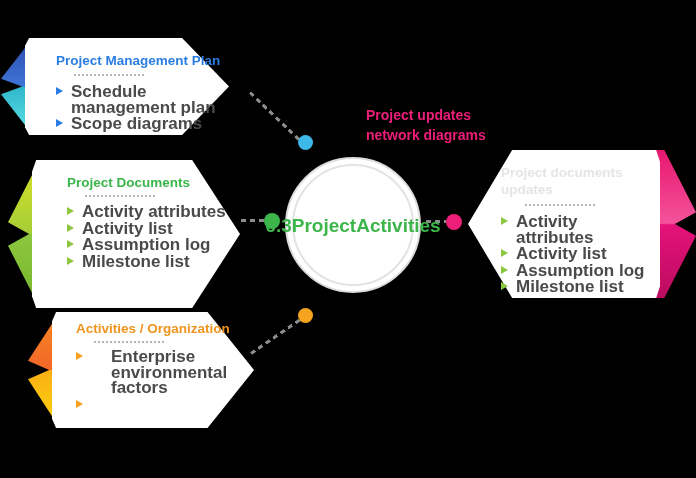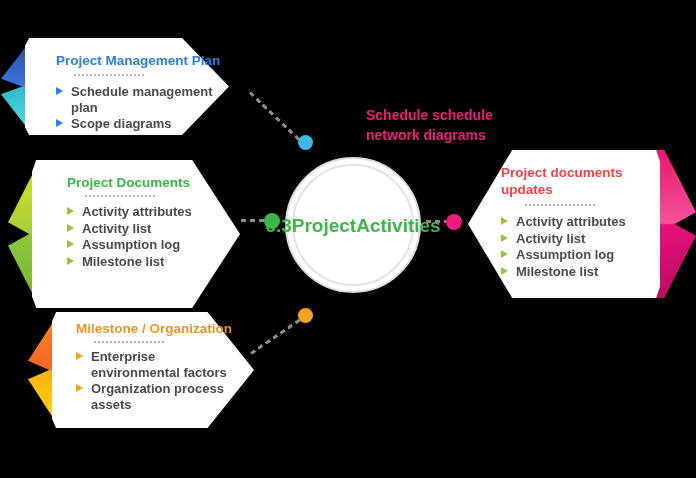--- a/index.html
+++ b/index.html
@@ -17,34 +17,34 @@
   .ribbon-pink  {background:linear-gradient(180deg,#e8176f 0%,#f4539b 49.5%,#e51279 50.5%,#bb0c60 100%);}
 
   .body{position:absolute;top:0;bottom:0;background:#fff;}
   .body-left {left:24px;right:0;
      clip-path:polygon(2% 0,77% 0,100% 50%,77% 100%,2% 100%,0 92%,0 8%);}
   .body-right{left:0;right:36px;
      clip-path:polygon(98% 0,23% 0,0 50%,23% 100%,98% 100%,100% 92%,100% 8%);}
 
   .content{position:relative;z-index:2;}
   .title{margin:0;font-size:13.5px;font-weight:700;line-height:16px;}
-  .t-blue{color:#2a7de2}.t-green{color:#3cb54a}.t-orange{color:#ef941e}.t-pink{color:#ef4444}
+  .t-blue{color:#2a7de2}.t-green{color:#3cb54a}.t-orange{color:#ef941e}.t-pink{color:#e5e5e5}
   .dotline{border-bottom:2px dotted #b5b5b5;width:70px;height:0;margin:5px 0 8px 18px;}
   ul.items{list-style:none;margin:0;padding:0;}
-  ul.items li{display:flex;align-items:flex-start;font-size:13px;font-weight:700;
+  ul.items li{display:flex;align-items:flex-start;font-size:17px;font-weight:700;
               color:#4a4a4a;line-height:15.5px;margin:0 0 1px 0;}
   .itemtext{max-width:152px;}
   .tri{width:0;height:0;border-style:solid;border-width:4.5px 0 4.5px 7px;
        border-color:transparent;flex-shrink:0;margin:3px 8px 0 0;}
   .tri-blue  {border-left-color:#2a7de2}
   .tri-green {border-left-color:#8dc63f}
   .tri-orange{border-left-color:#f7a01b}
 
   
-  .spaced li{margin-bottom:4px;}
+  .spaced li{margin-bottom:4px;gap:20px;}
 
   
   .circle-outer{position:absolute;left:285px;top:157px;width:136px;height:136px;
     border-radius:50%;background:#fff;border:2px solid #dcdcdc;box-sizing:border-box;
     box-shadow:0 4px 10px rgba(0,0,0,.45);}
   .circle-inner{position:absolute;inset:5px;border-radius:50%;border:2px solid #e3e3e3;
     display:flex;flex-direction:row;align-items:center;justify-content:center;
     text-align:center;color:#3cb54a;font-weight:700;font-size:19px;line-height:25px;}
 
   
@@ -136,30 +136,29 @@
             <span class="itemtext">Milestone list</span>
           </li>
       </ul>
     </div>
   </div>
 
   <div class="card card-ent">
     <div class="ribbon ribbon-left ribbon-orange"></div>
     <div class="body body-left"></div>
     <div class="content">
-      <h3 class="title t-orange">Milestone / Organization</h3>
+      <h3 class="title t-orange">Activities / Organization</h3>
       <div class="dotline"></div>
       <ul class="items spaced">
         <li>
             <span class="tri tri-orange"></span>
             <span class="itemtext">Enterprise environmental factors</span>
           </li>
         <li>
             <span class="tri tri-orange"></span>
-            <span class="itemtext">Organization process assets</span>
           </li>
       </ul>
     </div>
   </div>
 
   <div class="card card-upd">
     <div class="ribbon ribbon-right ribbon-pink"></div>
     <div class="body body-right"></div>
     <div class="content">
       <h3 class="title t-pink">Project documents updates</h3>
@@ -186,15 +185,15 @@
   </div>
 
   <div class="circle-outer">
     <div class="circle-inner">
       <div>6.3</div>
       <div>Project</div>
       <div>Activities</div>
     </div>
   </div>
 
-  <div class="out-label">Schedule schedule network diagrams</div>
+  <div class="out-label">Project updates network diagrams</div>
 
 </div>
 
 </body></html>

